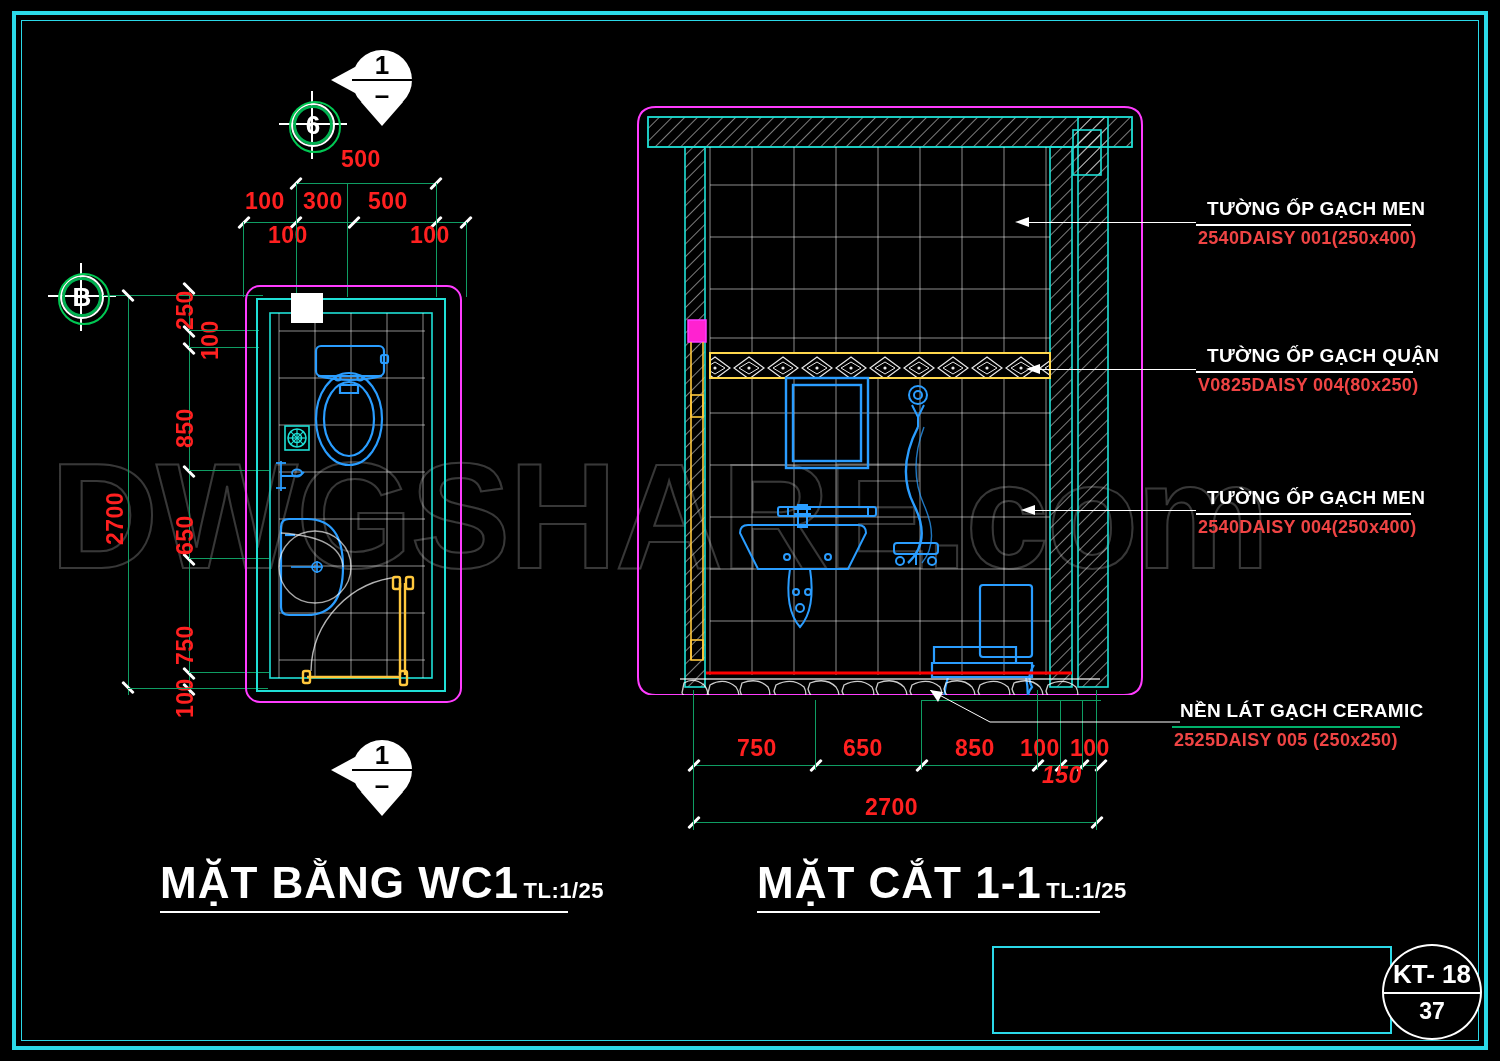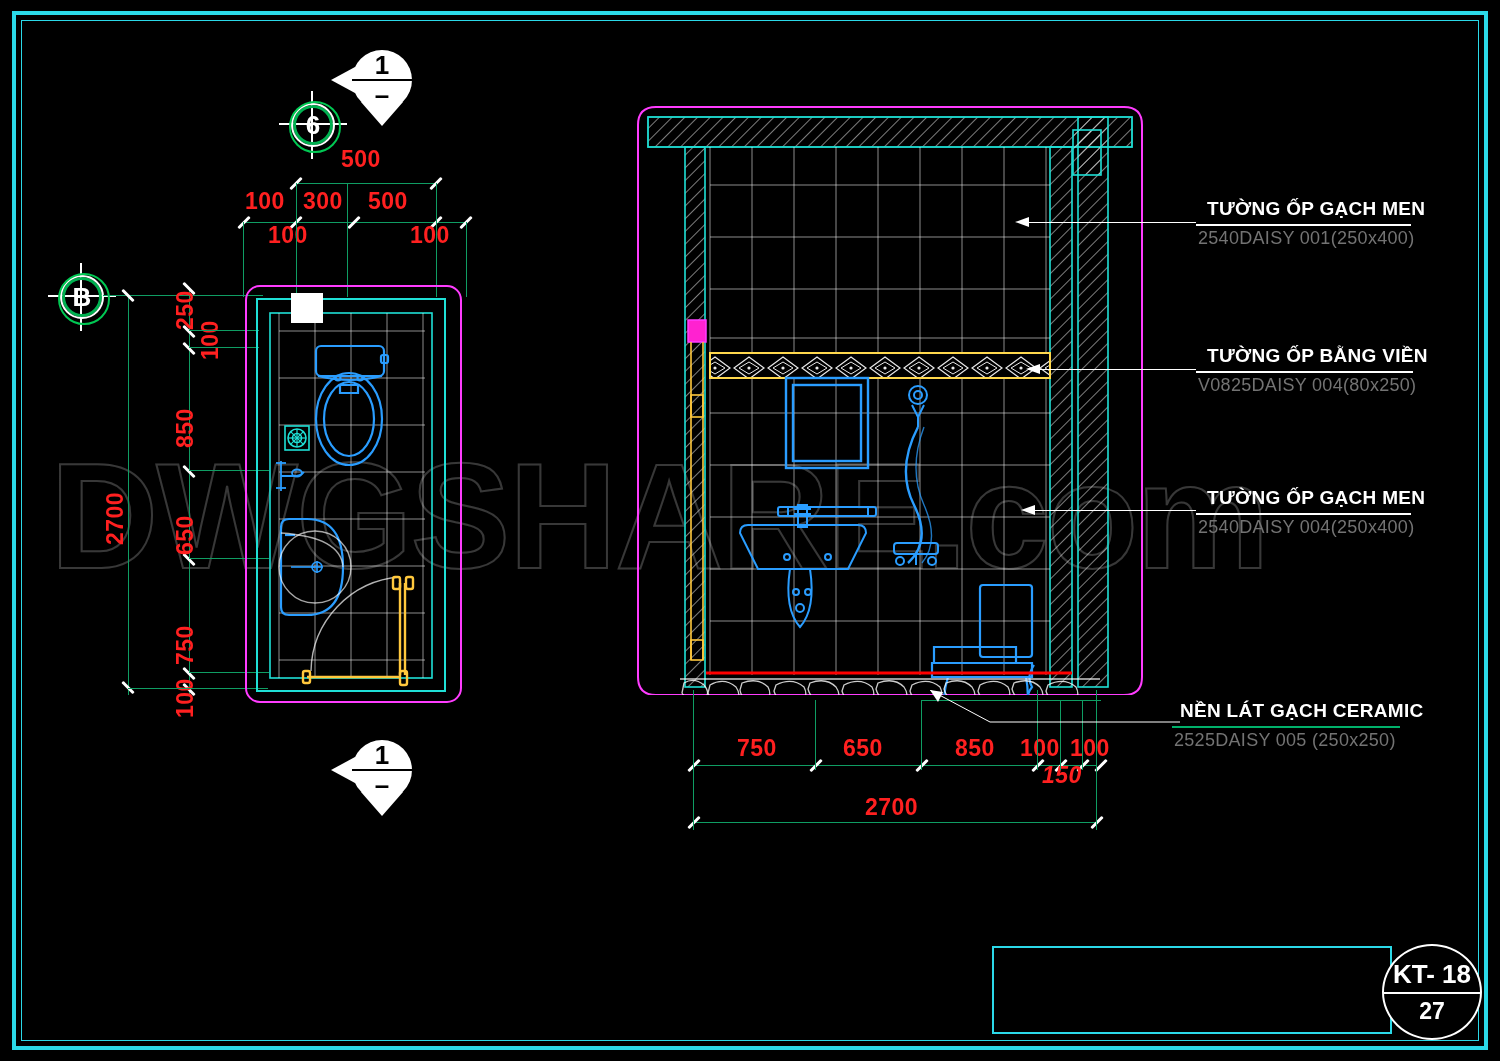--- a/index.html
+++ b/index.html
@@ -12,21 +12,21 @@
       border:4px solid #2bd9e8;box-sizing:border-box;}
   .border-inner{position:absolute;left:21px;top:20px;width:1458px;height:1021px;
       border:1px solid #2bd9e8;box-sizing:border-box;}
 
   
   .dim{position:absolute;color:#ff2020;font-size:23px;font-weight:700;
        letter-spacing:.5px;white-space:nowrap;line-height:1;}
   .dim.v{transform-origin:0 0;}
   .note{position:absolute;color:#ffffff;font-size:19px;font-weight:700;
        white-space:nowrap;letter-spacing:.3px;}
-  .note2{position:absolute;color:#737373;font-size:18px;font-weight:400;
+  .note2{position:absolute;color:#ef4444;font-size:18px;font-weight:700;
        white-space:nowrap;letter-spacing:.3px;}
 
   .title{position:absolute;color:#fff;white-space:nowrap;}
   .title .big{font-size:44px;font-weight:700;letter-spacing:1px;}
   .title .sm{font-size:22px;font-weight:700;letter-spacing:.5px;}
   .title .ul{display:block;height:2px;background:#fff;margin-top:3px;}
 
   
   .bubble{position:absolute;width:44px;height:44px;border-radius:50%;
       border:2px solid #fff;box-shadow:0 0 0 3px #00b050 inset;
@@ -264,20 +264,25 @@
         <line x1="162" y1="300" x2="162" y2="392"></line>
         <rect x="150" y="294" width="7" height="12" rx="2"></rect>
         <rect x="163" y="294" width="7" height="12" rx="2"></rect>
         <line x1="64" y1="394" x2="157" y2="394"></line>
         <rect x="60" y="388" width="7" height="12" rx="2"></rect>
         <rect x="157" y="388" width="7" height="14" rx="2"></rect>
       </g>
     </svg>
   </div>
 
+  <div class="title" style="left:160px;top:858px;">
+    <span class="big">MẶT BẰNG WC1</span>
+    <span class="sm">TL:1/25</span>
+    <span class="ul" style="width:408px;"></span>
+  </div>
 
   <div style="position:absolute;left:630px;top:95px;width:520px;height:600px;">
     <svg width="520" height="600" viewBox="0 0 520 600">
       <defs>
         <pattern id="hatch" width="9" height="9" patternUnits="userSpaceOnUse" patternTransform="rotate(45)">
           <line x1="0" y1="0" x2="0" y2="9" stroke="#e8e8e8" stroke-width="1.1"></line>
         </pattern>
         <pattern id="diamond" width="34" height="26" patternUnits="userSpaceOnUse">
           <rect width="34" height="26" fill="#000"></rect>
           <path d="M17 2 L32 13 L17 24 L2 13 Z" fill="none" stroke="#e8e8e8" stroke-width="1.2"></path>
@@ -428,34 +433,39 @@
 
   <div class="gl glv" style="left:693px;top:690px;height:140px;"></div>
   <div class="gl glv" style="left:815px;top:700px;height:70px;"></div>
   <div class="gl glv" style="left:921px;top:700px;height:70px;"></div>
   <div class="gl glv" style="left:1037px;top:690px;height:80px;"></div>
   <div class="gl glv" style="left:1060px;top:700px;height:70px;"></div>
   <div class="gl glv" style="left:1082px;top:700px;height:70px;"></div>
   <div class="gl glv" style="left:1096px;top:690px;height:140px;"></div>
   <div class="gl glh" style="left:921px;top:700px;width:180px;"></div>
 
+  <div class="title" style="left:757px;top:858px;">
+    <span class="big">MẶT CẮT 1-1</span>
+    <span class="sm">TL:1/25</span>
+    <span class="ul" style="width:343px;"></span>
+  </div>
 
   <div class="lead" style="left:1024px;top:222px;width:172px;"></div>
   <svg style="position:absolute;left:1015px;top:216px;" width="16" height="12">
     <path d="M0 6 L14 1 L14 11 Z" fill="#fff"></path>
     </svg>
   <div class="note" style="left:1207px;top:198px;">TƯỜNG ỐP GẠCH MEN</div>
   <div class="uline" style="left:1196px;top:224px;width:215px;"></div>
   <div class="note2" style="left:1198px;top:228px;">2540DAISY 001(250x400)</div>
 
   <div class="lead" style="left:1035px;top:369px;width:161px;"></div>
   <svg style="position:absolute;left:1026px;top:363px;" width="16" height="12">
     <path d="M0 6 L14 1 L14 11 Z" fill="#fff"></path>
     </svg>
-  <div class="note" style="left:1207px;top:345px;">TƯỜNG ỐP BẰNG VIỀN</div>
+  <div class="note" style="left:1207px;top:345px;">TƯỜNG ỐP GẠCH QUẬN</div>
   <div class="uline" style="left:1196px;top:371px;width:217px;"></div>
   <div class="note2" style="left:1198px;top:375px;">V0825DAISY 004(80x250)</div>
 
   <div class="lead" style="left:1030px;top:510px;width:166px;"></div>
   <svg style="position:absolute;left:1021px;top:504px;" width="16" height="12">
     <path d="M0 6 L14 1 L14 11 Z" fill="#fff"></path>
     </svg>
   <div class="note" style="left:1207px;top:487px;">TƯỜNG ỐP GẠCH MEN</div>
   <div class="uline" style="left:1196px;top:513px;width:215px;"></div>
   <div class="note2" style="left:1198px;top:517px;">2540DAISY 004(250x400)</div>
@@ -468,16 +478,16 @@
   </div>
   <div class="note" style="left:1180px;top:700px;">NỀN LÁT GẠCH CERAMIC</div>
   <div class="uline g" style="left:1172px;top:726px;width:228px;"></div>
   <div class="note2" style="left:1174px;top:730px;">2525DAISY 005 (250x250)</div>
 
   <div class="tb">
   </div>
   <div class="stamp">
     <div class="s1">KT- 18</div>
     <div class="sep"></div>
-    <div class="s2">27</div>
+    <div class="s2">37</div>
   </div>
 
 </div>
 
 </body></html>

